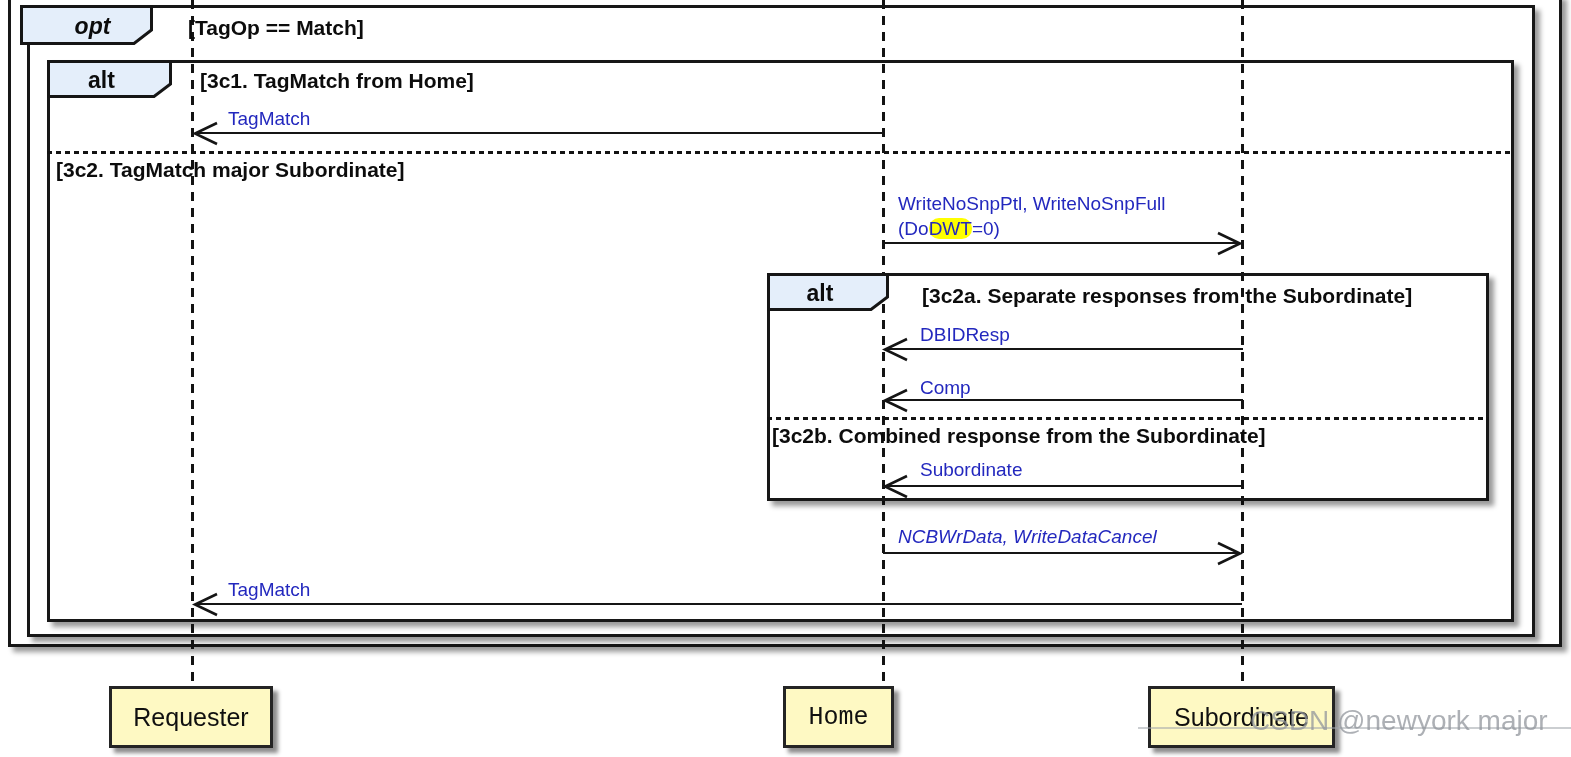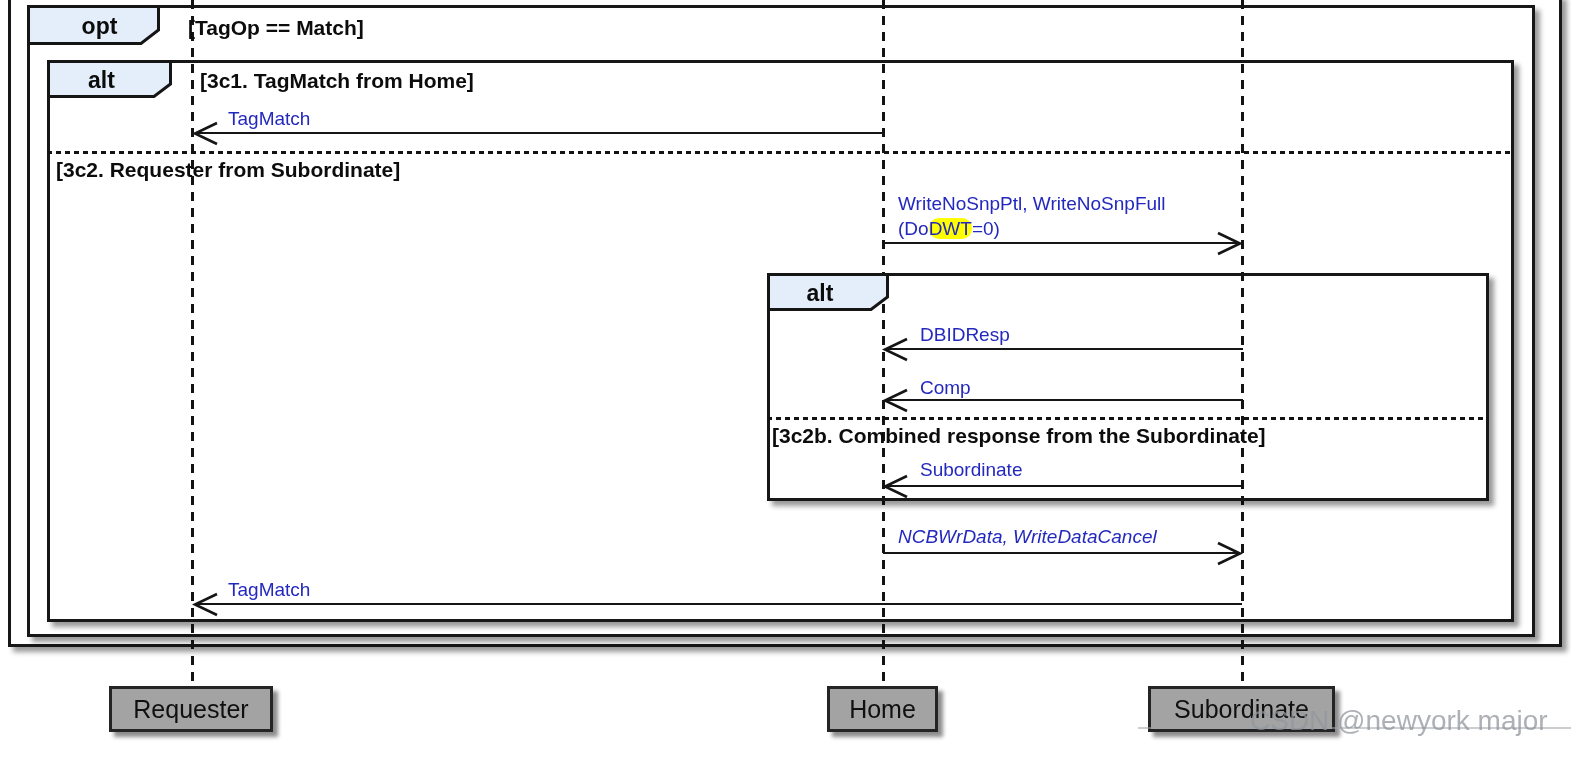--- a/index.html
+++ b/index.html
@@ -69,22 +69,22 @@
   .divider {
     position: absolute;
     height: 3px;
     background: repeating-linear-gradient(to right, #131313 0 5px, transparent 5px 9px);
     z-index: 3;
   }
   
   .pbox {
     position: absolute;
     top: 686px;
-    height: 46px;
-    background: #a3a3a3;
+    height: 62px;
+    background: #fef9c3;
     border: 3px solid #242424;
     box-shadow: 5px 5px 4px rgba(0,0,0,0.45);
     display: flex; align-items: center; justify-content: center;
     font-size: 25px; color: #101010;
     z-index: 4;
   }
   
   .watermark {
     position: absolute;
     left: 1250px; top: 705px;
@@ -111,21 +111,21 @@
   <div class="frame" style="left:27px; top:5px; width:1508px; height:632px;"></div>
 
   <div class="frame" style="left:47px; top:60px; width:1467px; height:562px;"></div>
 
   <div class="lifeline" style="left:191px;"></div>
   <div class="lifeline" style="left:882px;"></div>
   <div class="lifeline" style="left:1241px;"></div>
 
   <div class="frame" style="left:767px; top:273px; width:722px; height:228px; z-index:3; background:transparent;"></div>
 
-  <div class="pent" style="left:27px; top:5px; width:161px; height:40px;">
+  <div class="pent" style="left:20px; top:5px; width:161px; height:40px;font-style:italic;">
     <svg width="133" height="40" viewBox="0 0 133 40">
       <polygon points="1.5,1.5 131.5,1.5 131.5,25 114,38.5 1.5,38.5" fill="#E4EEFA" stroke="#151515" stroke-width="3"></polygon>
     </svg>
     <span class="op-label">opt</span>
   </div>
   <div class="guard" style="left:188px; top:16px;">[TagOp == Match]</div>
 
   <div class="pent" style="left:47px; top:60px; width:125px; height:38px;">
     <svg width="125" height="38" viewBox="0 0 125 38">
       <polygon points="1.5,1.5 123.5,1.5 123.5,24 107,36.5 1.5,36.5" fill="#E4EEFA" stroke="#151515" stroke-width="3"></polygon>
@@ -136,39 +136,40 @@
 
   <div class="msg" style="left:228px; top:108px;">TagMatch</div>
   <div class="mline" style="left:196px; top:132px; width:687px;"></div>
   <div class="head" style="left:191px; top:121px;">
     <svg width="28" height="25" viewBox="0 0 28 25">
       <polyline points="26,2 4,12.5 26,23" fill="none" stroke="#151515" stroke-width="2.6"></polyline>
     </svg>
   </div>
 
   <div class="divider" style="left:47px; top:151px; width:1467px;"></div>
-  <div class="guard" style="left:56px; top:158px;">[3c2. Requester from Subordinate]</div>
+  <div class="guard" style="left:56px; top:158px;">[3c2. TagMatch major Subordinate]</div>
 
   <div class="msg" style="left:898px; top:193px;">WriteNoSnpPtl, WriteNoSnpFull</div>
   <div class="msg" style="left:898px; top:218px;">
     <span>(Do</span><span class="hl">DWT</span><span>=0)</span>
   </div>
   <div class="mline" style="left:883px; top:242px; width:357px;"></div>
   <div class="head" style="left:1216px; top:231px;">
     <svg width="28" height="25" viewBox="0 0 28 25">
       <polyline points="2,2 24,12.5 2,23" fill="none" stroke="#151515" stroke-width="2.6"></polyline>
     </svg>
   </div>
 
   <div class="pent" style="left:767px; top:273px; width:122px; height:38px;">
     <svg width="122" height="38" viewBox="0 0 122 38">
       <polygon points="1.5,1.5 120.5,1.5 120.5,24 104,36.5 1.5,36.5" fill="#E4EEFA" stroke="#151515" stroke-width="3"></polygon>
     </svg>
     <span class="op-label">alt</span>
   </div>
+  <div class="guard" style="left:922px; top:284px;">[3c2a. Separate responses from the Subordinate]</div>
 
   <div class="msg" style="left:920px; top:324px;">DBIDResp</div>
   <div class="mline" style="left:886px; top:348px; width:357px;"></div>
   <div class="head" style="left:881px; top:337px;">
     <svg width="28" height="25" viewBox="0 0 28 25">
       <polyline points="26,2 4,12.5 26,23" fill="none" stroke="#151515" stroke-width="2.6"></polyline>
     </svg>
   </div>
 
   <div class="msg" style="left:920px; top:377px;">Comp</div>
@@ -202,21 +203,21 @@
   <div class="mline" style="left:196px; top:603px; width:1046px;"></div>
   <div class="head" style="left:191px; top:592px;">
     <svg width="28" height="25" viewBox="0 0 28 25">
       <polyline points="26,2 4,12.5 26,23" fill="none" stroke="#151515" stroke-width="2.6"></polyline>
     </svg>
   </div>
 
   <div class="pbox" style="left:109px; width:164px;">
     <span>Requester</span>
   </div>
-  <div class="pbox" style="left:827px; width:111px;">
+  <div class="pbox" style="left:783px; width:111px;font-family:Liberation Mono, monospace;">
     <span>Home</span>
   </div>
   <div class="pbox" style="left:1148px; width:187px;">
     <span>Subordinate</span>
   </div>
 
   <div class="watermark-line"></div>
   <div class="watermark">CSDN @newyork major</div>
 
 </div>

